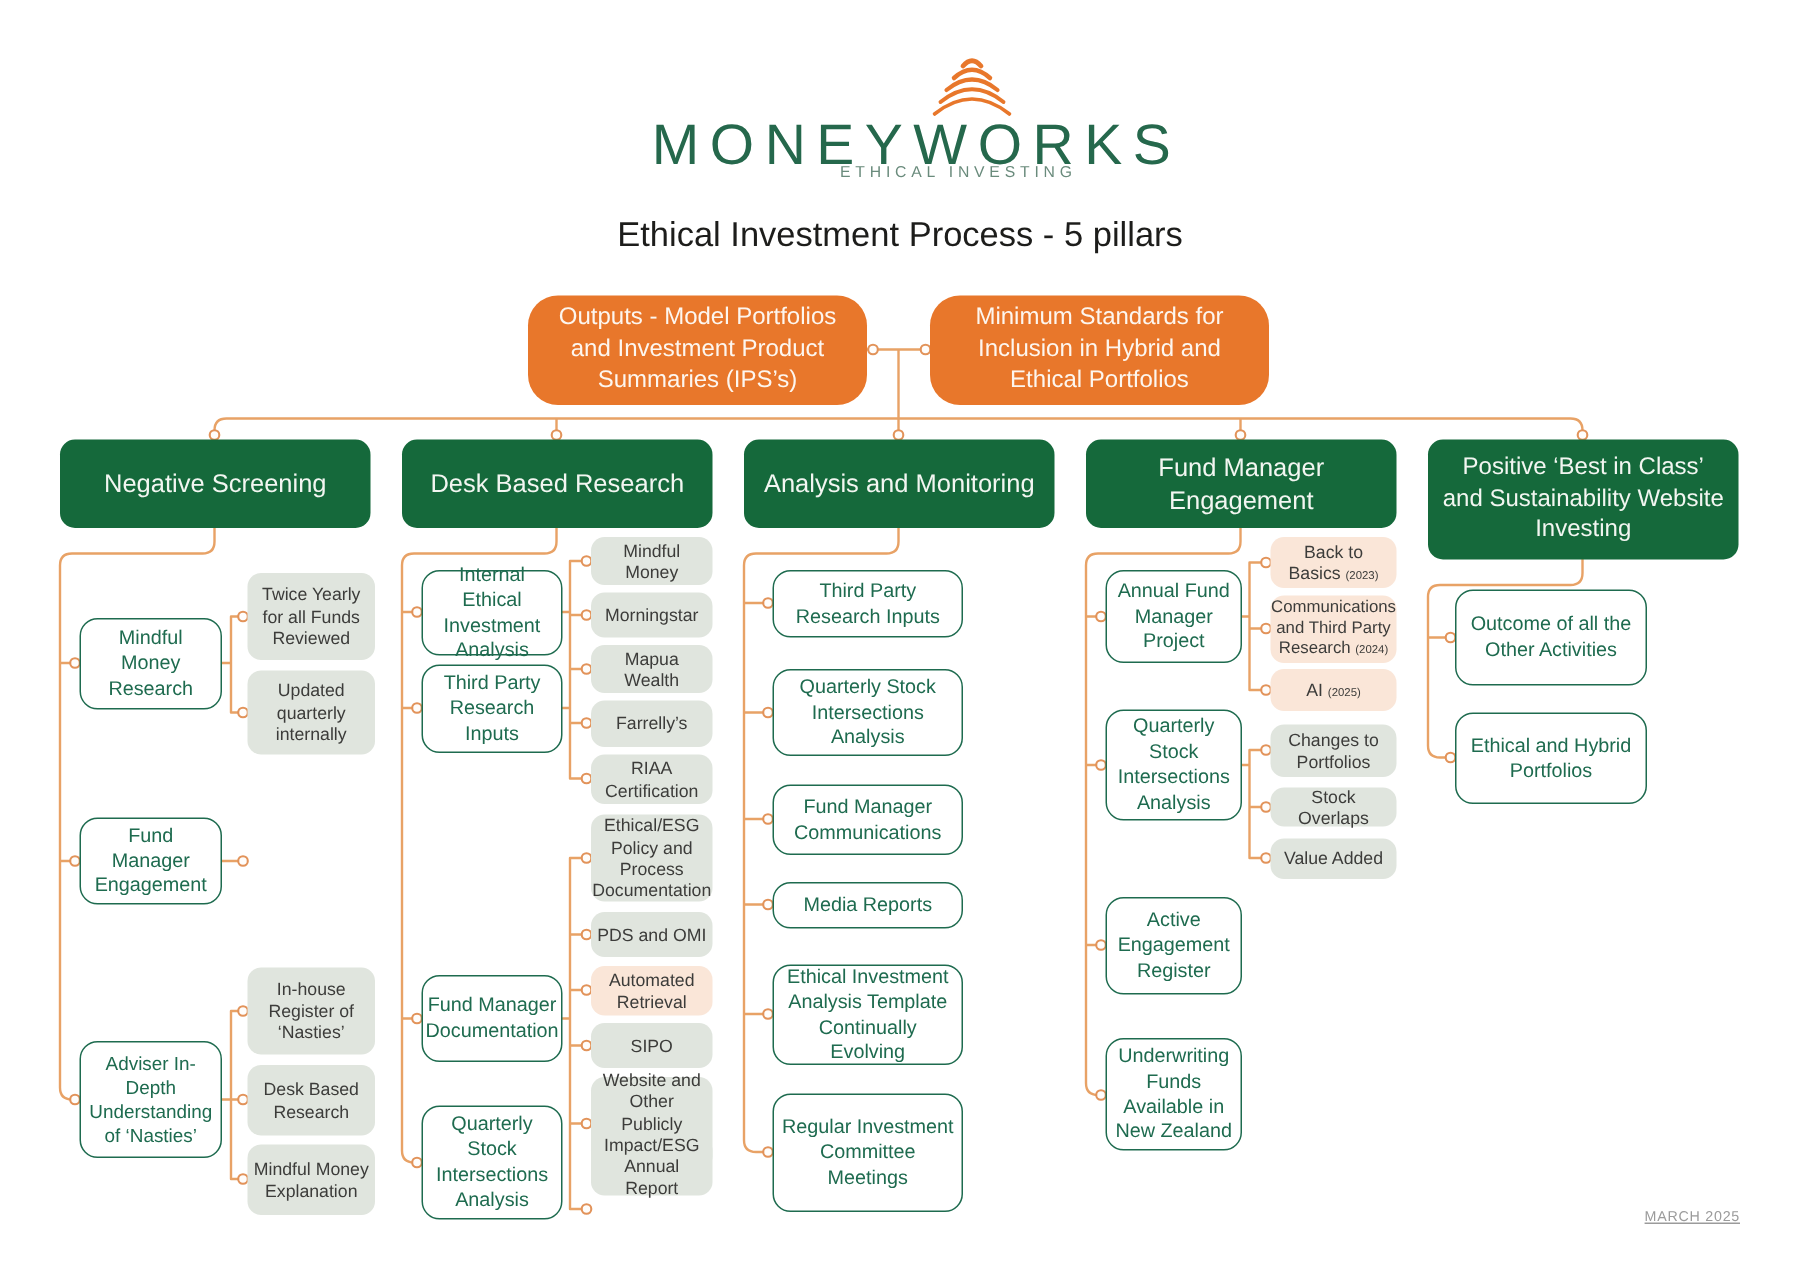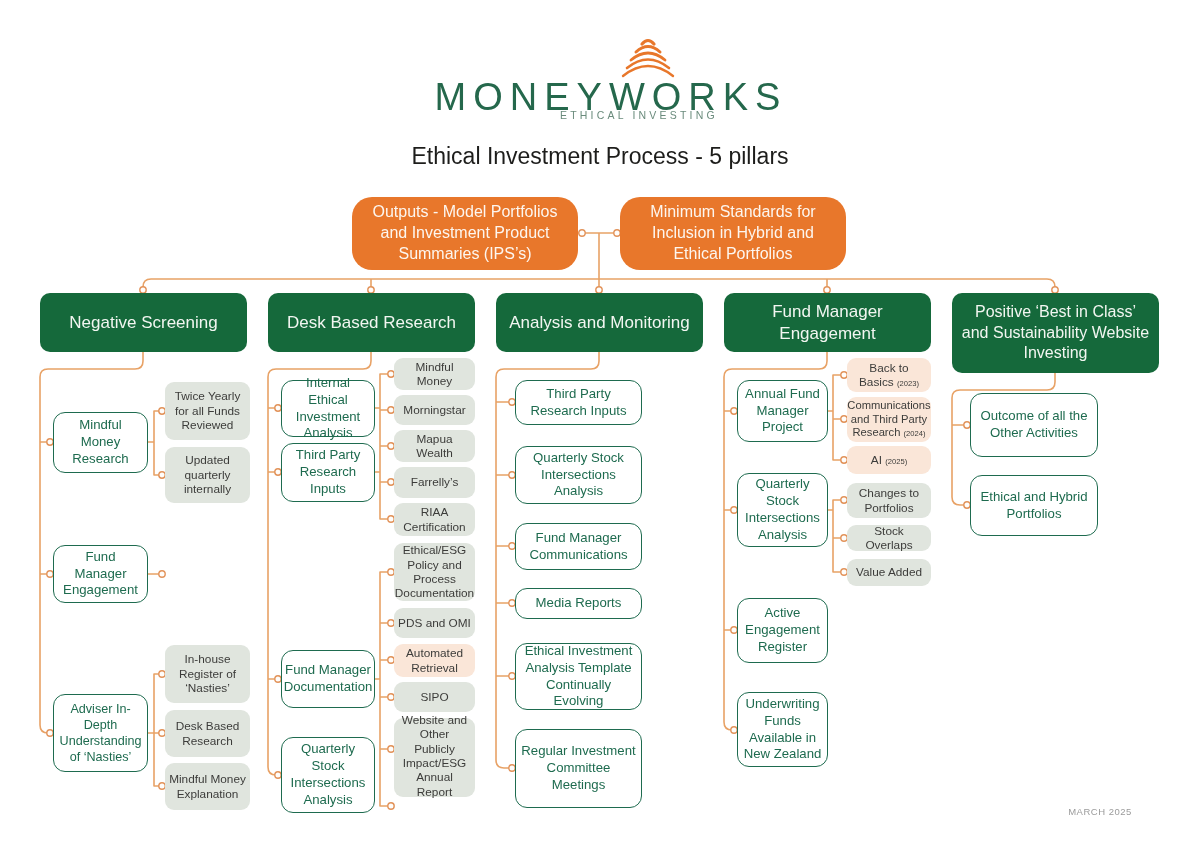--- a/index.html
+++ b/index.html
@@ -38,22 +38,22 @@
   }
   .tagline{
     position:absolute;left:560px;top:109px;width:175px;text-align:left;
     font-size:10.5px;letter-spacing:3.2px;color:#6A8B7C;font-weight:400;
   }
   .title{
     position:absolute;left:0;top:143px;width:1200px;text-align:center;
     font-size:23px;color:#1D1D1B;font-weight:400;
   }
   .datenote{
-    position:absolute;left:1040px;top:806px;width:120px;text-align:center;
-    font-size:9.5px;letter-spacing:.5px;color:#9B9B9B;
+    position:absolute;left:1040px;top:806px;width:120px;text-align:right;
+    font-size:9.5px;letter-spacing:.5px;color:#9B9B9B;text-decoration:underline;
   }
   svg.wires{position:absolute;left:0;top:0;}
 </style>
 </head>
 <body>
 
 <div id="canvas">
 
   <svg class="wires" width="1200" height="848" viewBox="0 0 1200 848">
     <g fill="none" stroke="#E8A266" stroke-width="1.6" stroke-linecap="round">

